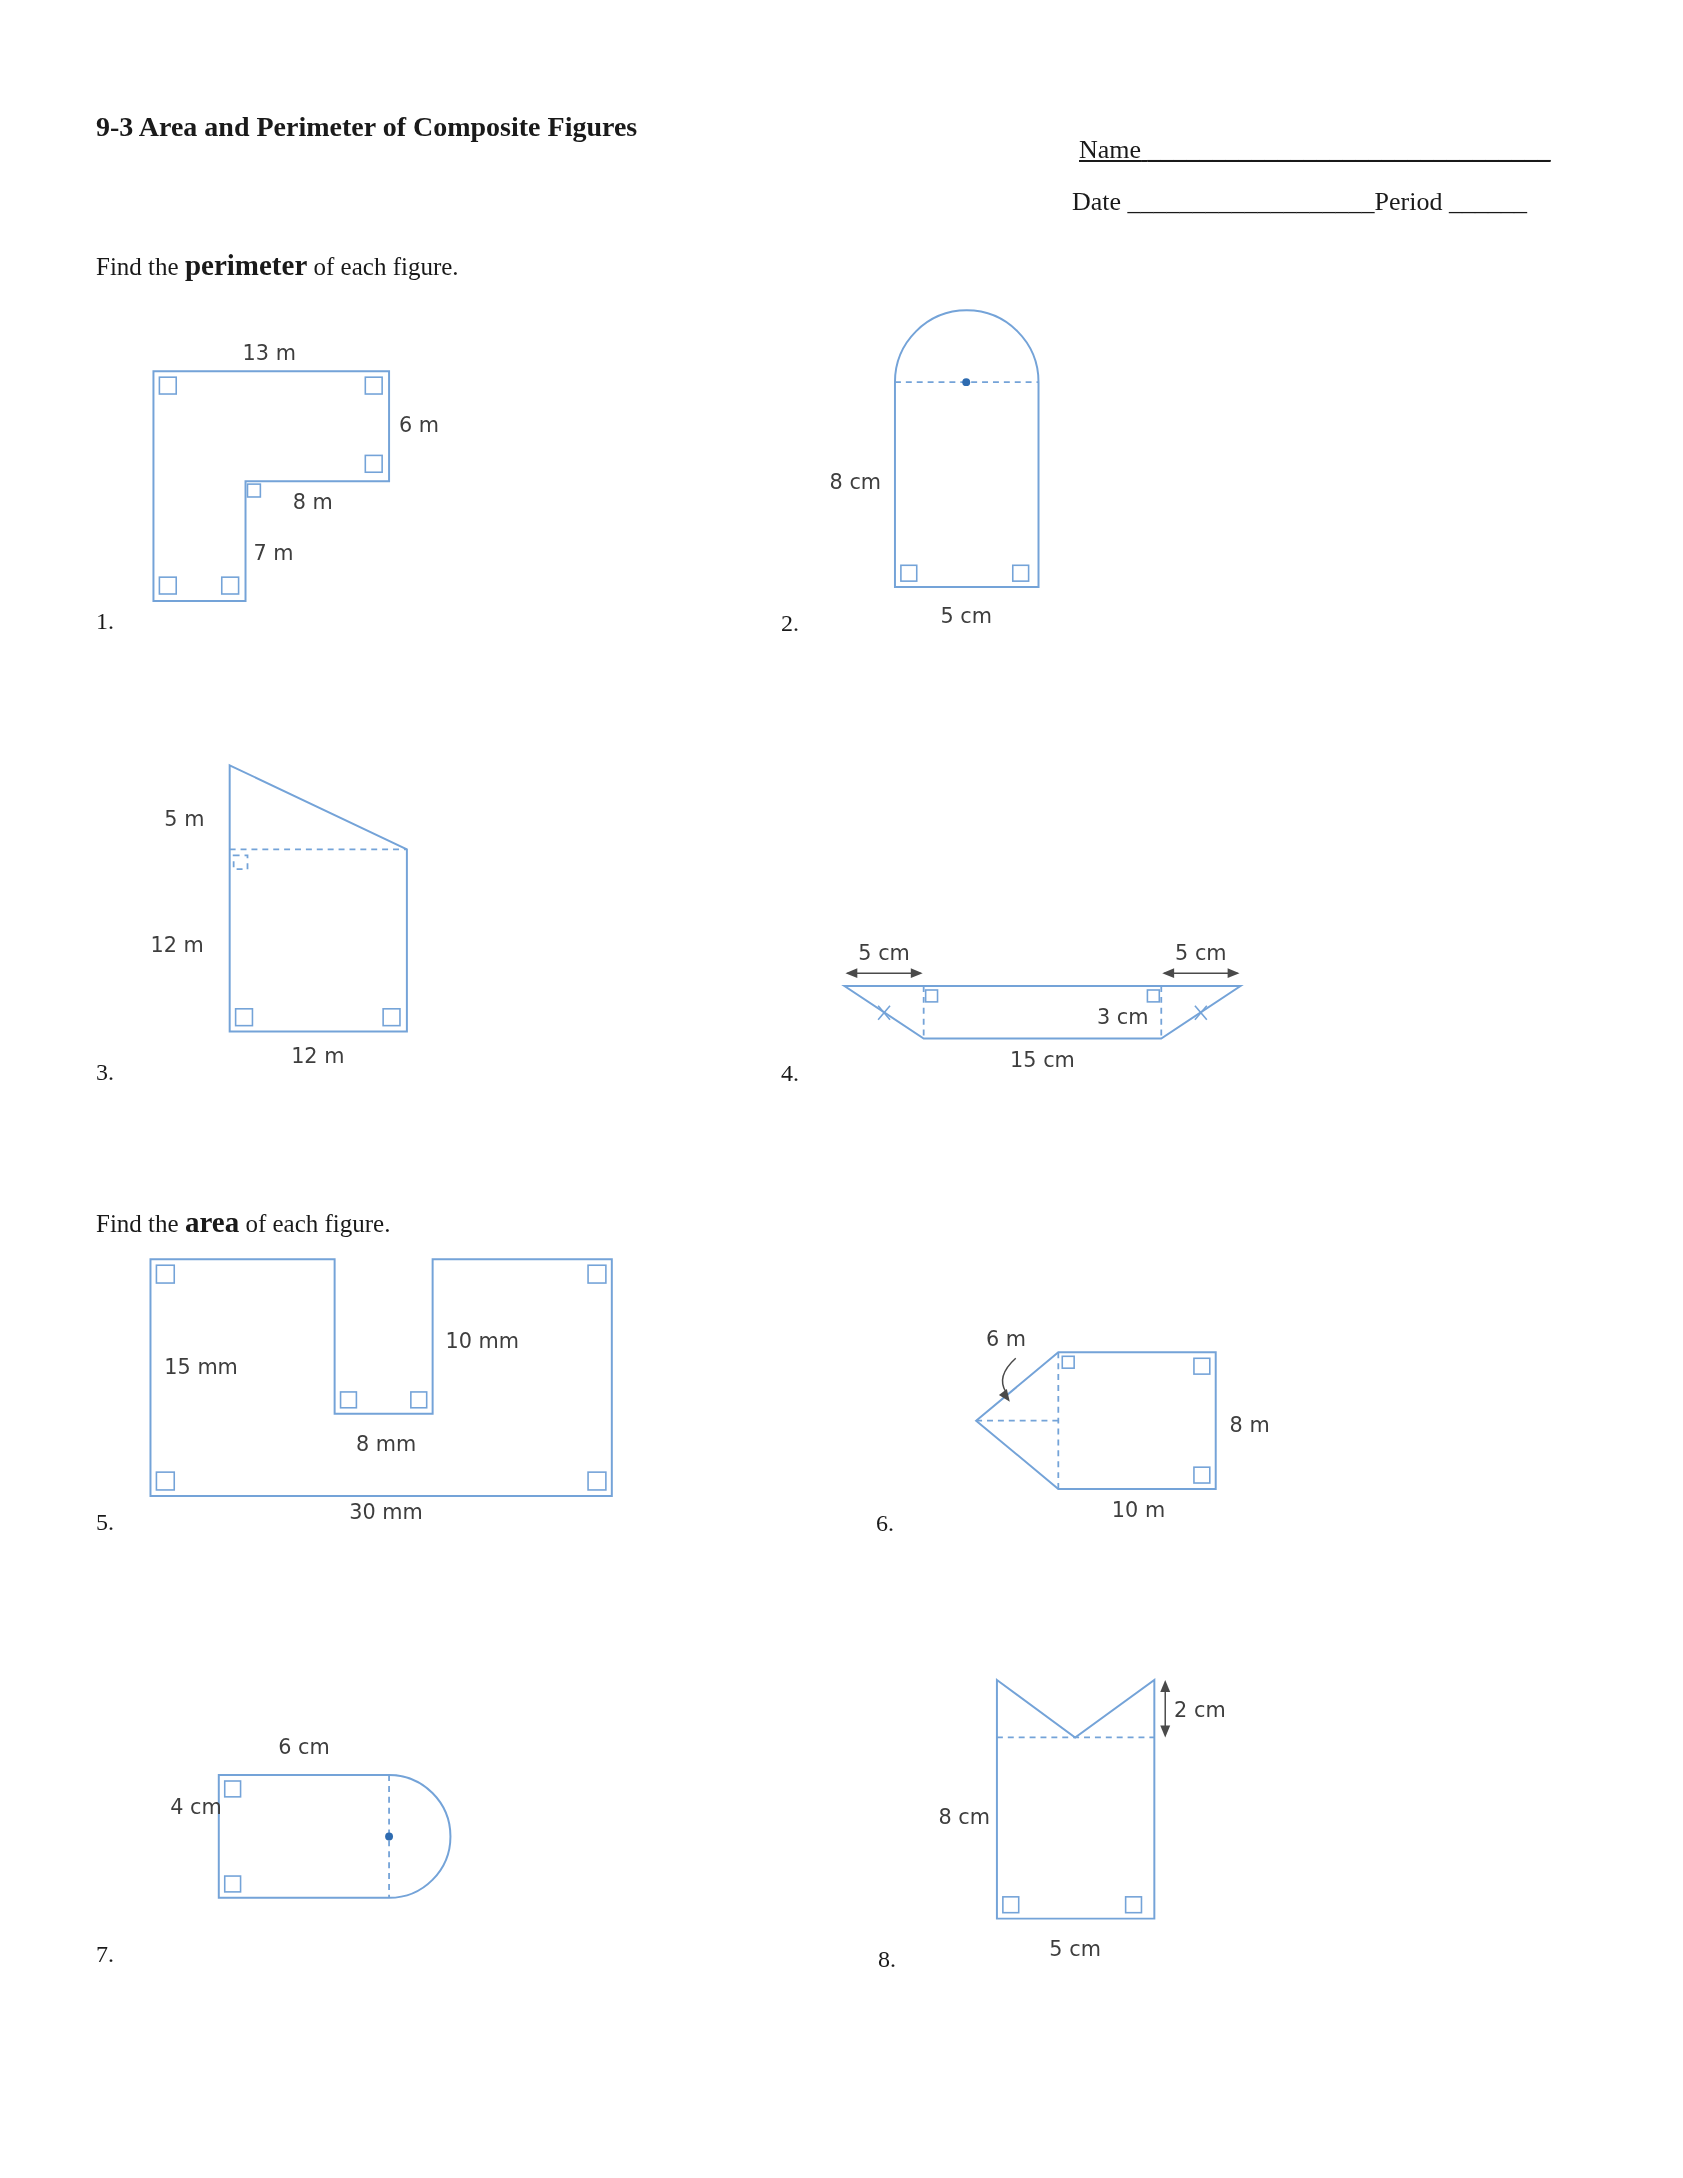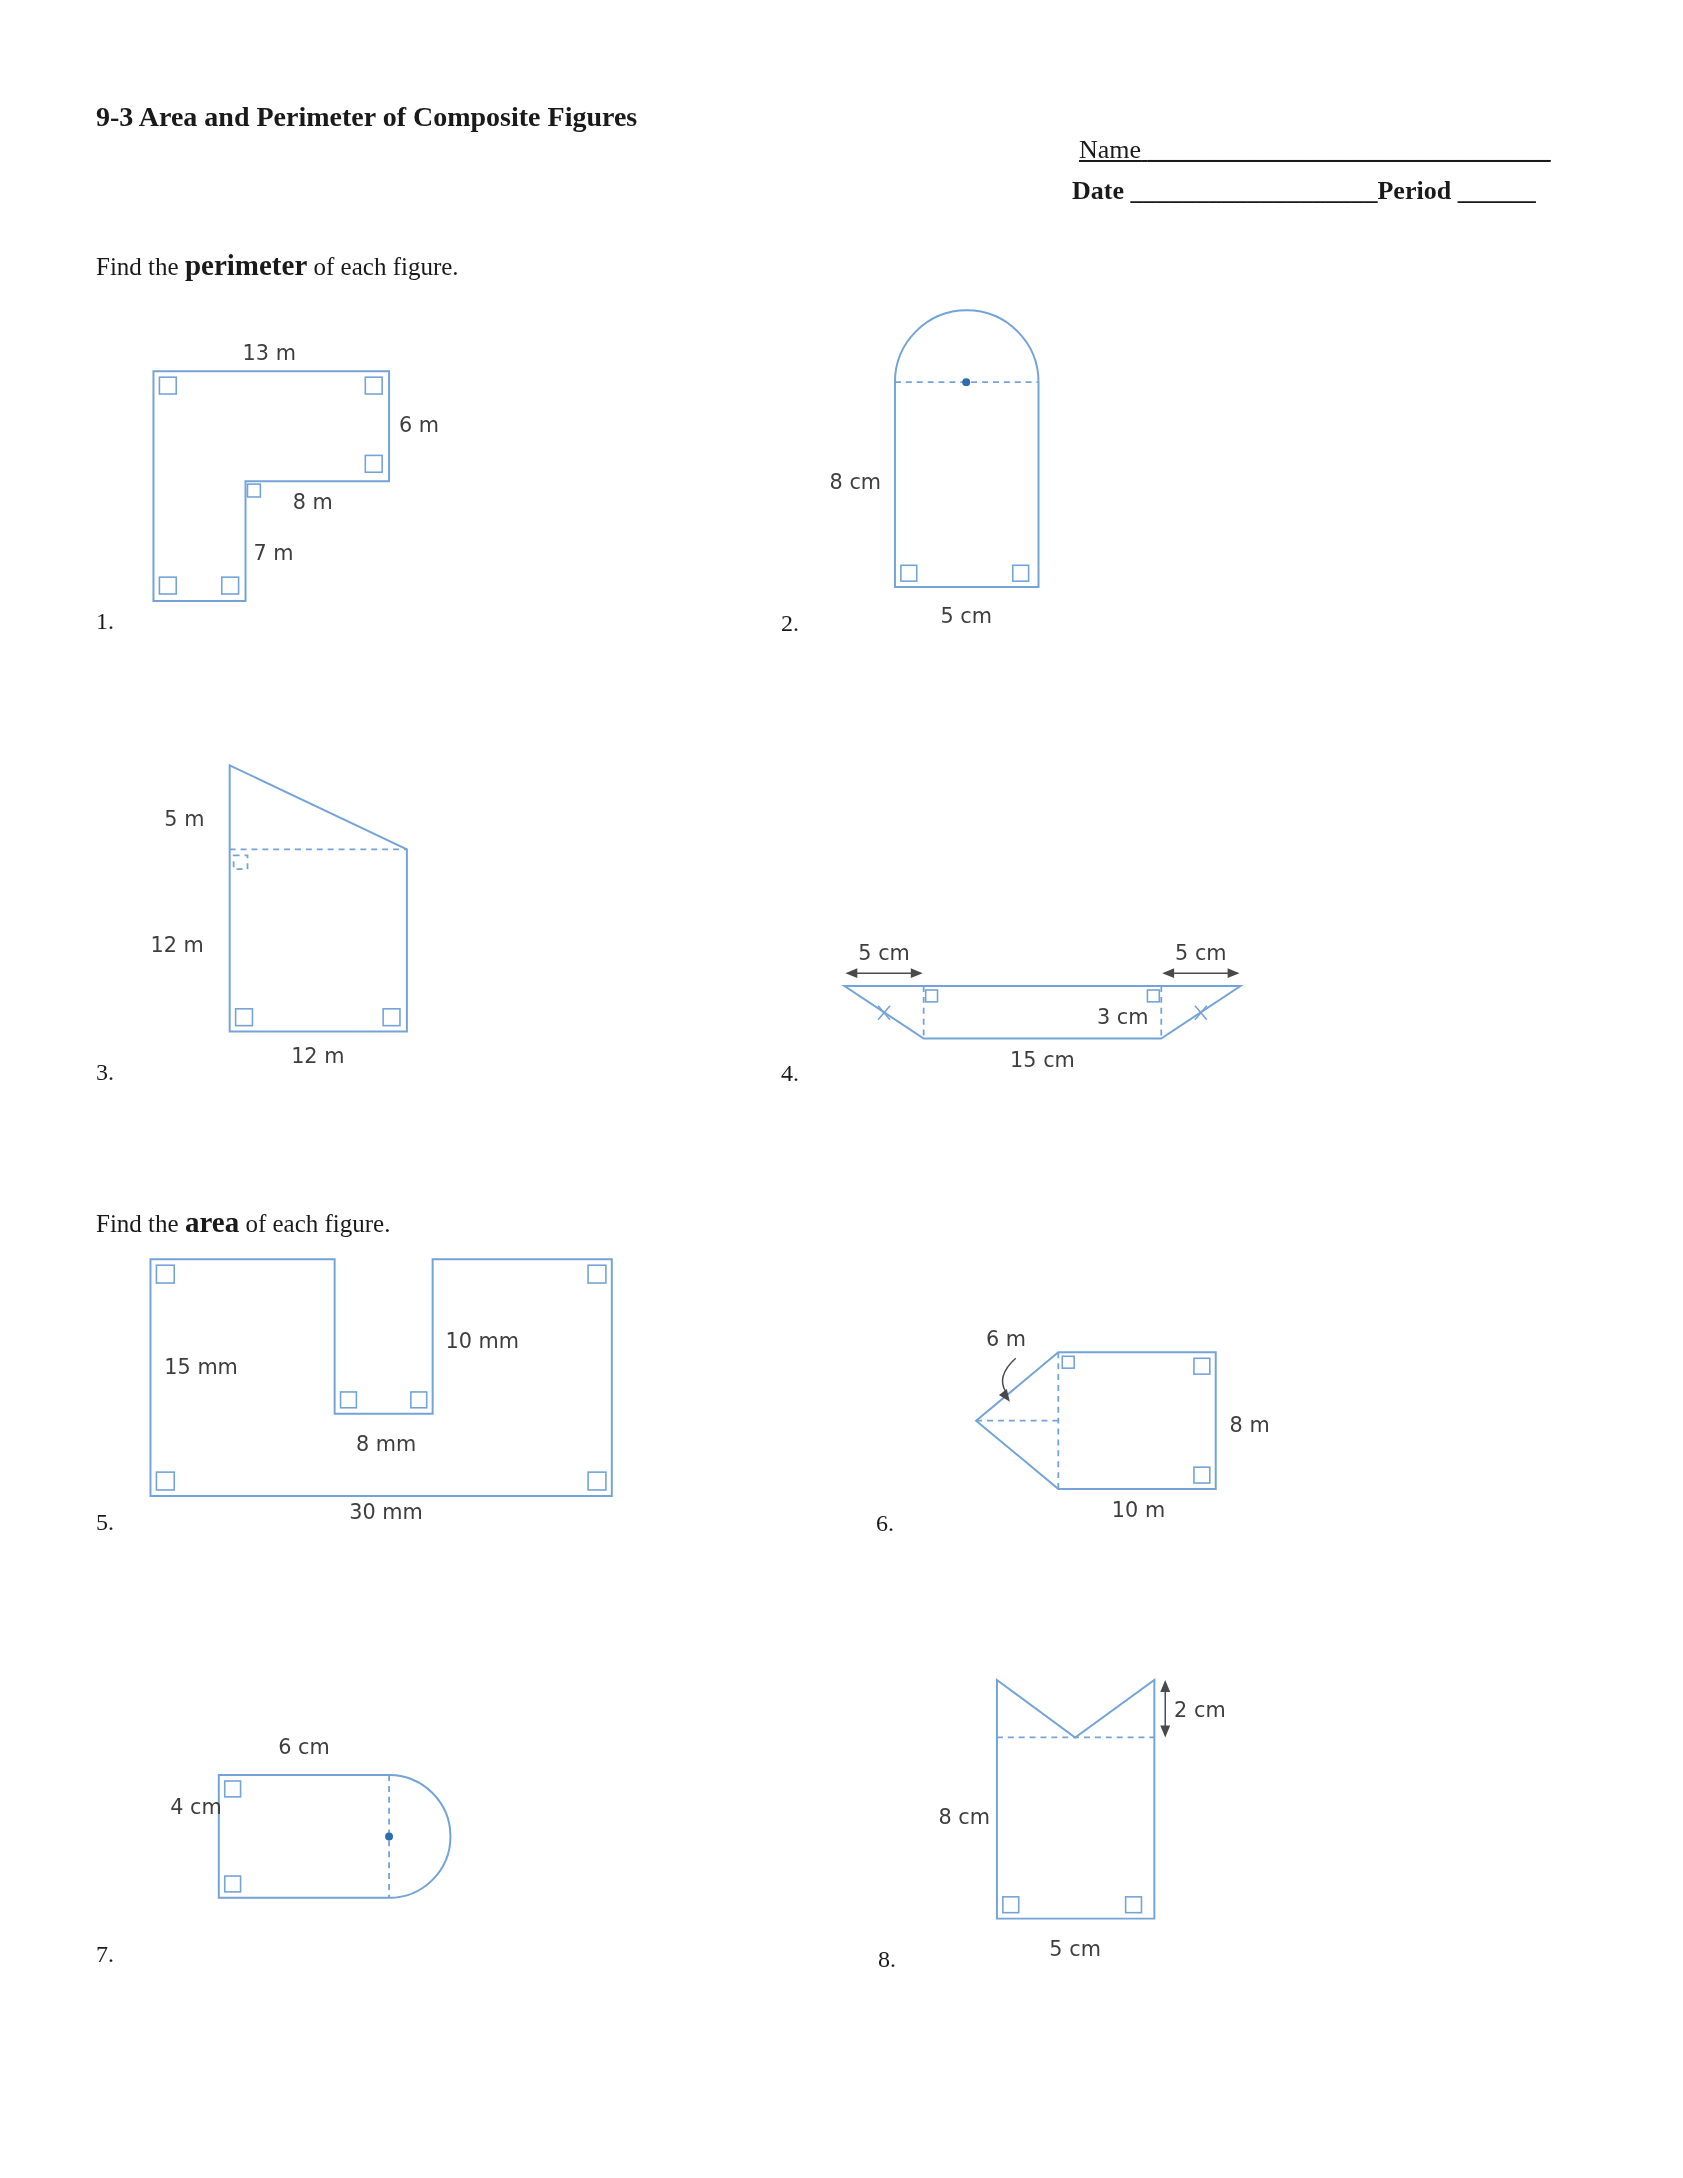--- a/index.html
+++ b/index.html
@@ -25,27 +25,27 @@
   .mid{text-anchor:middle;}
   .dot{fill:#2e6bb0;stroke:none;}
   .arrow{stroke:#4a4a4a;stroke-width:1.5;fill:none;}
   .ah{fill:#4a4a4a;stroke:none;}
 </style>
 </head>
 <body>
 
 <div class="page">
 
-  <div class="abs title" style="left:96px;top:101px;text-align:right;">9-3 Area and Perimeter of Composite Figures</div>
+  <div class="abs title" style="left:96px;top:111px;text-align:right;">9-3 Area and Perimeter of Composite Figures</div>
 
   <div class="abs hdrline" style="left:1079px;top:135px;text-decoration:underline;">
     <span>Name</span>
     <span>_______________________________</span>
   </div>
-  <div class="abs hdrline" style="left:1072px;top:176px;font-weight:bold;">
+  <div class="abs hdrline" style="left:1072px;top:187px;">
     <span>Date</span>
     <span>___________________</span><span>Period</span>
     <span>______</span>
   </div>
 
   <div class="abs instr" style="left:96px;top:249px;">
     <span>Find the </span><span class="kw">perimeter</span><span> of each figure.</span>
   </div>
   <div class="abs instr" style="left:96px;top:1206px;">
     <span>Find the </span><span class="kw">area</span><span> of each figure.</span>

